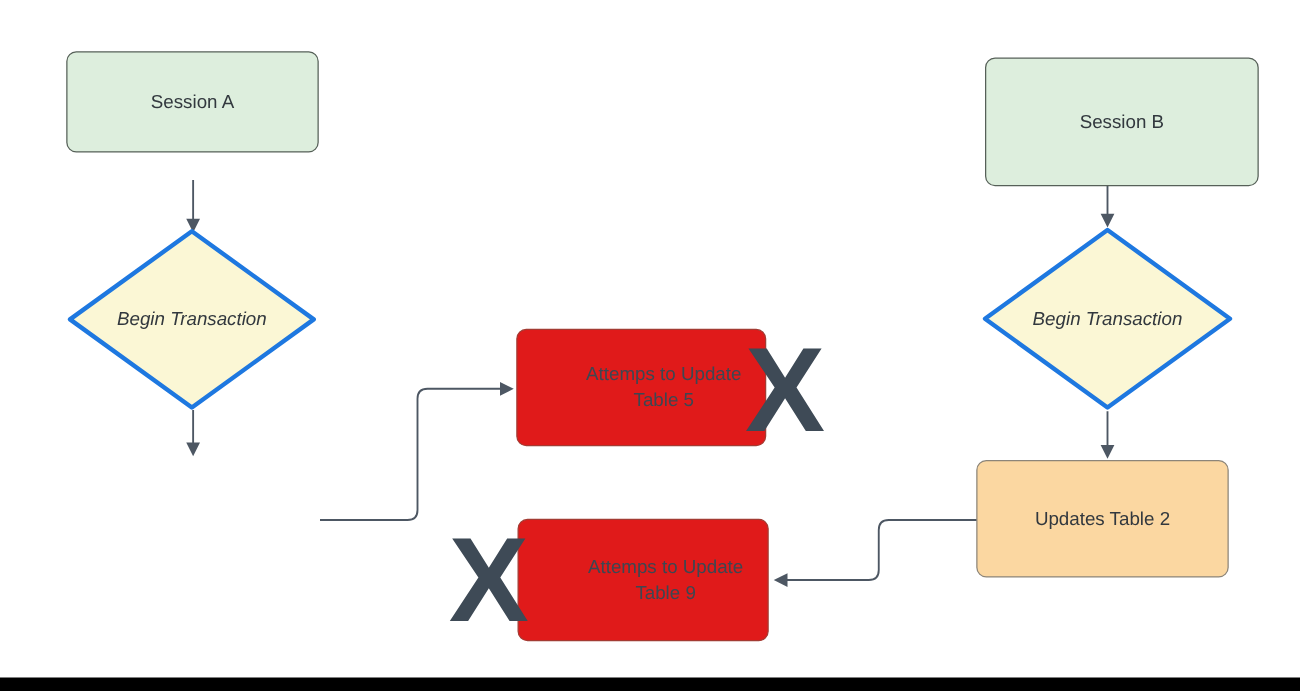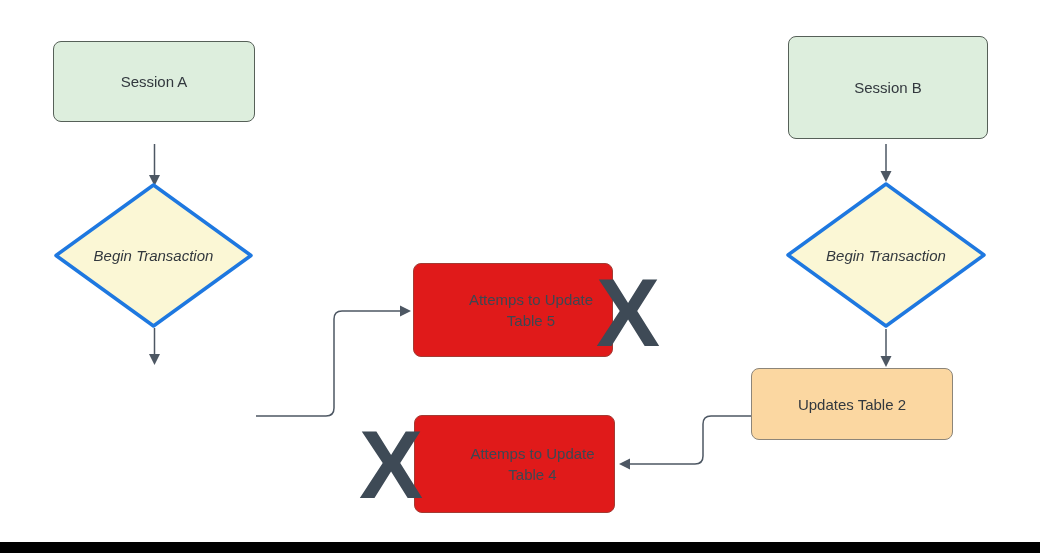--- a/index.html
+++ b/index.html
@@ -90,43 +90,43 @@
   </div>
 
   <div class="diamond-wrap" style="left:53px;top:182px;width:201px;height:147px;">
     <svg width="201" height="147" viewBox="0 0 201 147">
       <polygon points="100.5,3 198,73.5 100.5,144 3,73.5" fill="var(--node-yellow)" stroke="var(--border-blue)" stroke-width="3.5" stroke-linejoin="round"></polygon>
     </svg>
     <div class="diamond-label">Begin Transaction</div>
   </div>
 
 
-  <div class="node node-terminator" style="left:788px;top:36px;width:200px;height:103px;">
+  <div class="node node-terminator" style="left:788px;top:46px;width:219px;height:103px;">
     <span>Session B</span>
   </div>
 
   <div class="diamond-wrap" style="left:785px;top:181px;width:202px;height:148px;">
     <svg width="202" height="148" viewBox="0 0 202 148">
       <polygon points="101,3 199,74 101,145 3,74" fill="var(--node-yellow)" stroke="var(--border-blue)" stroke-width="3.5" stroke-linejoin="round"></polygon>
     </svg>
     <div class="diamond-label">Begin Transaction</div>
   </div>
 
-  <div class="node node-process" style="left:751px;top:368px;width:202px;height:72px;">
+  <div class="node node-process" style="left:781px;top:368px;width:202px;height:94px;">
     <span>Updates Table 2</span>
   </div>
 
   <div class="node node-error" style="left:413px;top:263px;width:200px;height:94px;">
     <span>Attemps to Update</span>
     <span>Table 5</span>
   </div>
 
   <div class="node node-error" style="left:414px;top:415px;width:201px;height:98px;">
     <span>Attemps to Update</span>
-    <span>Table 4</span>
+    <span>Table 9</span>
   </div>
 
   <div class="x-mark" style="left:591px;top:266px;">X</div>
   <div class="x-mark" style="left:354px;top:418px;">X</div>
 
 
   <div class="footer-bar"></div>
 
 </div>
 

